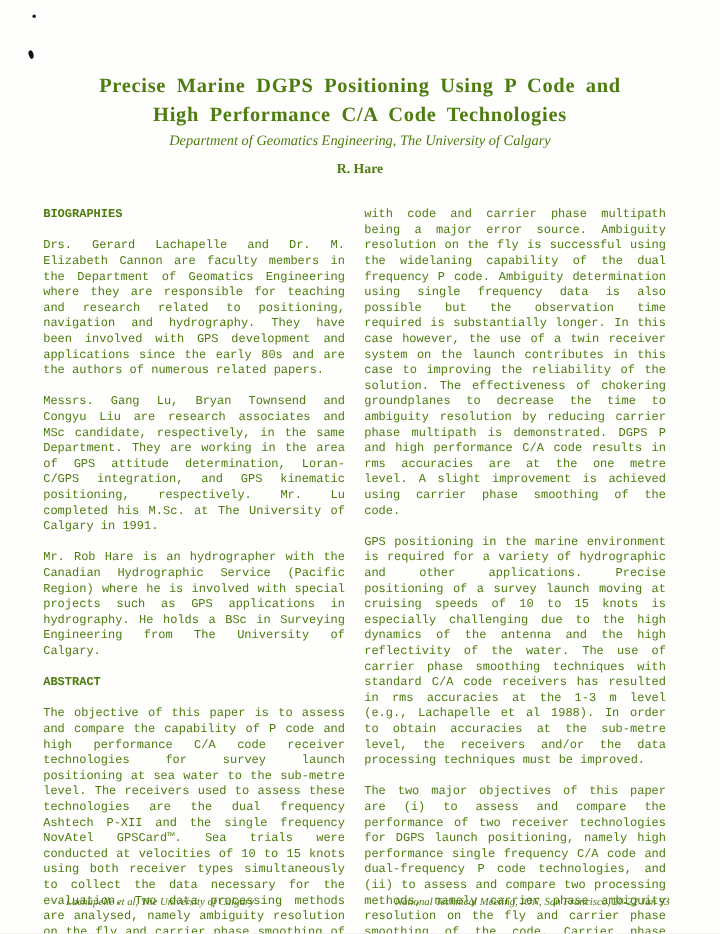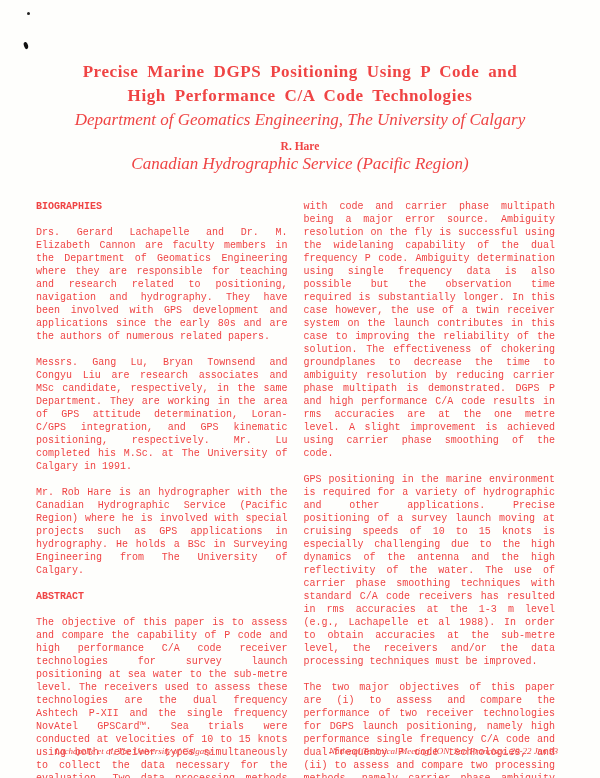--- a/index.html
+++ b/index.html
@@ -2,21 +2,21 @@
 <html><head>
 <meta charset="utf-8">
 <style>
   html,body{margin:0;padding:0;background:#e8e8e8;}
   .page{
     position:relative;
     width:600px;height:778px;
     margin:0 auto;
     background:#fefefc;
     font-family:"Liberation Serif", serif;
-    color:#ef4444;
+    color:#4d7c0f;
     overflow:hidden;
     box-sizing:border-box;
   }
   .ink-dot{
     position:absolute;left:27px;top:12px;
     width:3px;height:3px;background:#222;border-radius:50%;
   }
   .ink-mark{
     position:absolute;left:24px;top:42px;
     width:4px;height:7px;background:#111;
@@ -36,21 +36,21 @@
     margin:0 40px;
   }
   .authors{
     margin-top:14px;
     font-size:11.5px;
     font-weight:bold;
     letter-spacing:0.2px;
   }
   .affiliation{
     margin-top:2px;
-    font-size:17px;
+    font-size:12px;
     font-style:italic;
   }
   .author2{
     margin-top:10px;
     font-size:11.5px;
     font-weight:bold;
   }
   .columns{
     display:flex;
     gap:16px;
@@ -88,21 +88,20 @@
   <div class="ink-dot"></div>
   <div class="ink-mark"></div>
 
   <div class="header">
     <div class="title">
       <span>Precise Marine DGPS Positioning Using P Code and</span><br>
       <span>High Performance C/A Code Technologies</span>
     </div>
     <div class="affiliation">Department of Geomatics Engineering, The University of Calgary</div>
     <div class="author2">R. Hare</div>
-    <div class="affiliation">Canadian Hydrographic Service (Pacific Region)</div>
   </div>
 
   <div class="columns">
 
     <div class="col">
       <div class="sec-heading">BIOGRAPHIES</div>
       <p>Drs. Gerard Lachapelle and Dr. M. Elizabeth Cannon are faculty members in the Department of Geomatics Engineering where they are responsible for teaching and research related to positioning, navigation and hydrography. They have been involved with GPS development and applications since the early 80s and are the authors of numerous related papers.</p>
       <p>Messrs. Gang Lu, Bryan Townsend and Congyu Liu are research associates and MSc candidate, respectively, in the same Department. They are working in the area of GPS attitude determination, Loran-C/GPS integration, and GPS kinematic positioning, respectively. Mr. Lu completed his M.Sc. at The University of Calgary in 1991.</p>
       <p>Mr. Rob Hare is an hydrographer with the Canadian Hydrographic Service (Pacific Region) where he is involved with special projects such as GPS applications in hydrography. He holds a BSc in Surveying Engineering from The University of Calgary.</p>
       <div class="sec-heading centered">ABSTRACT</div>

